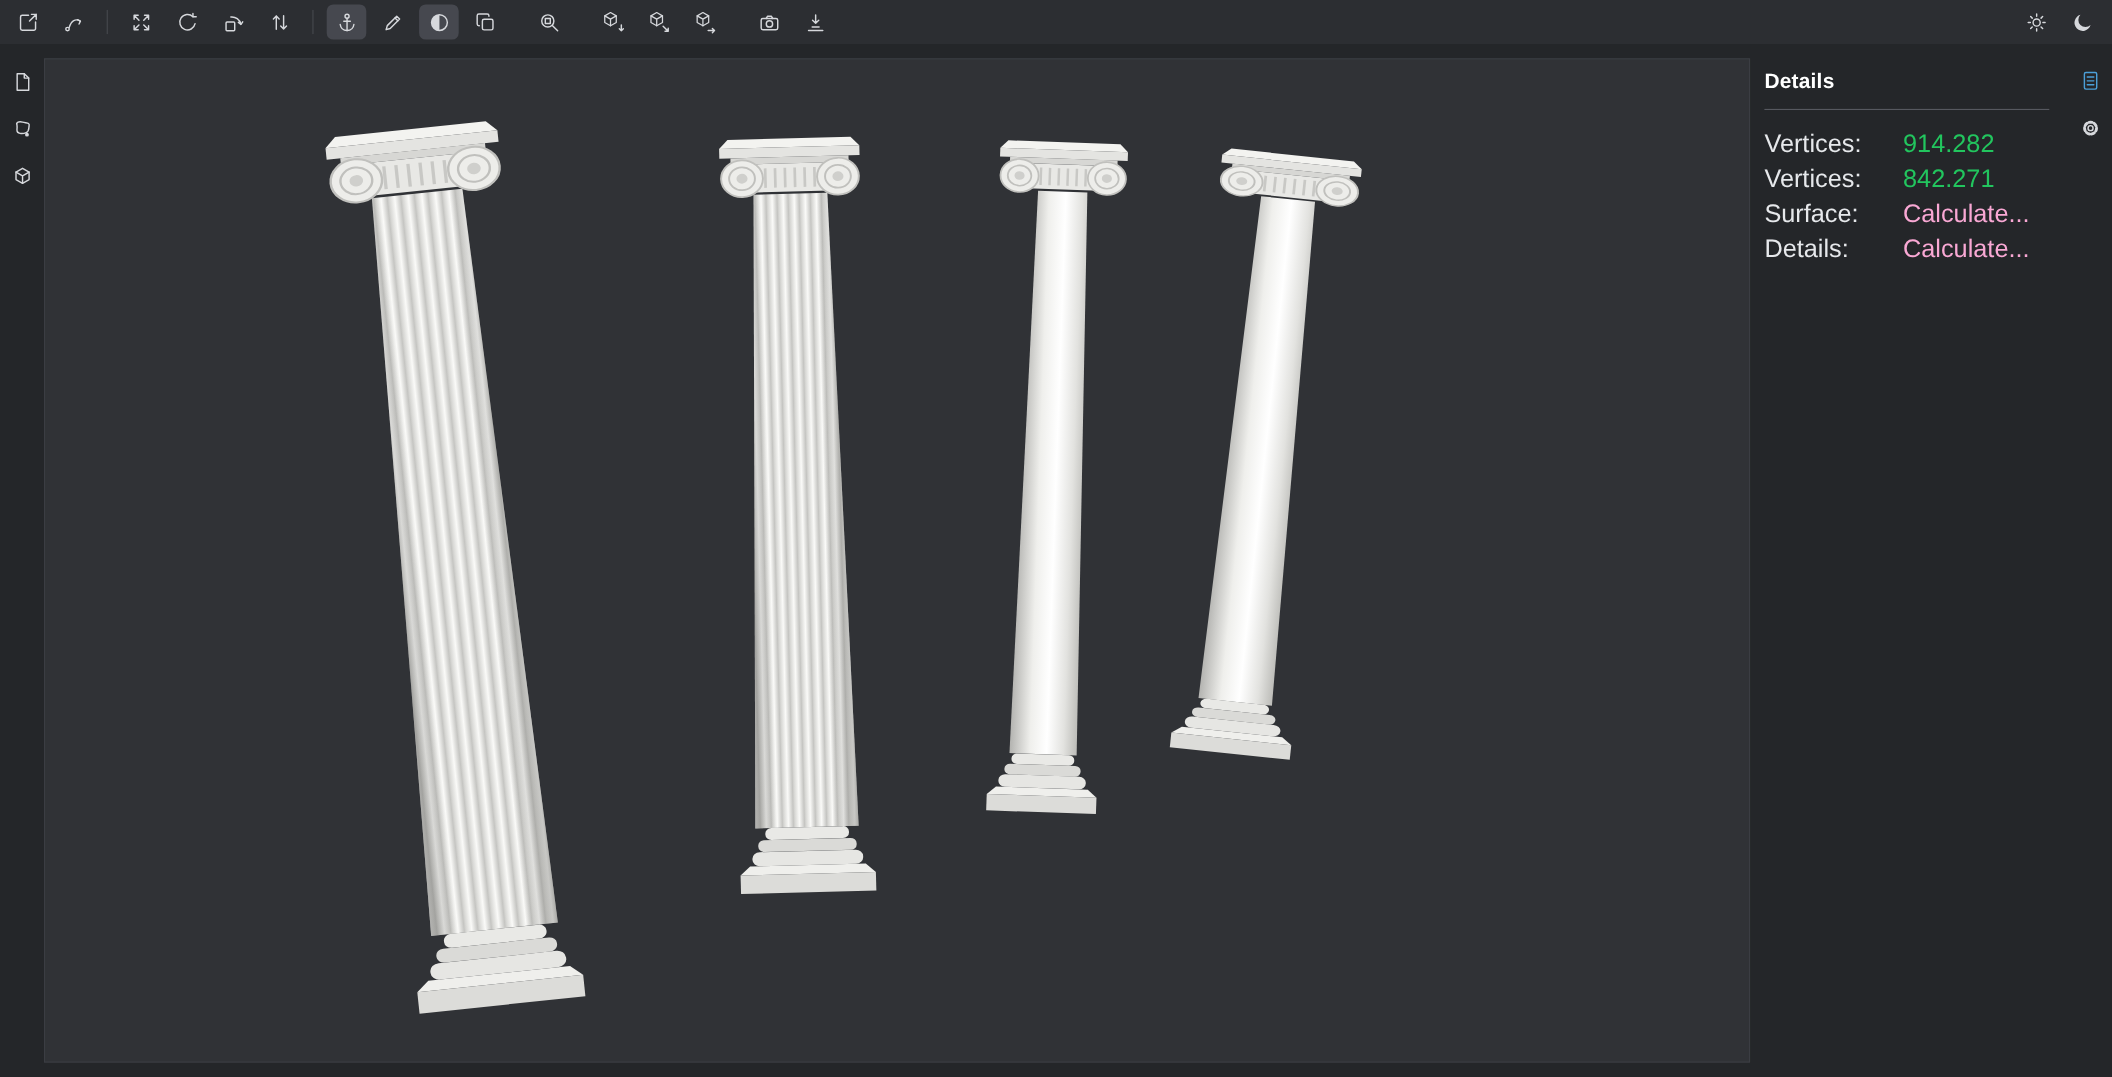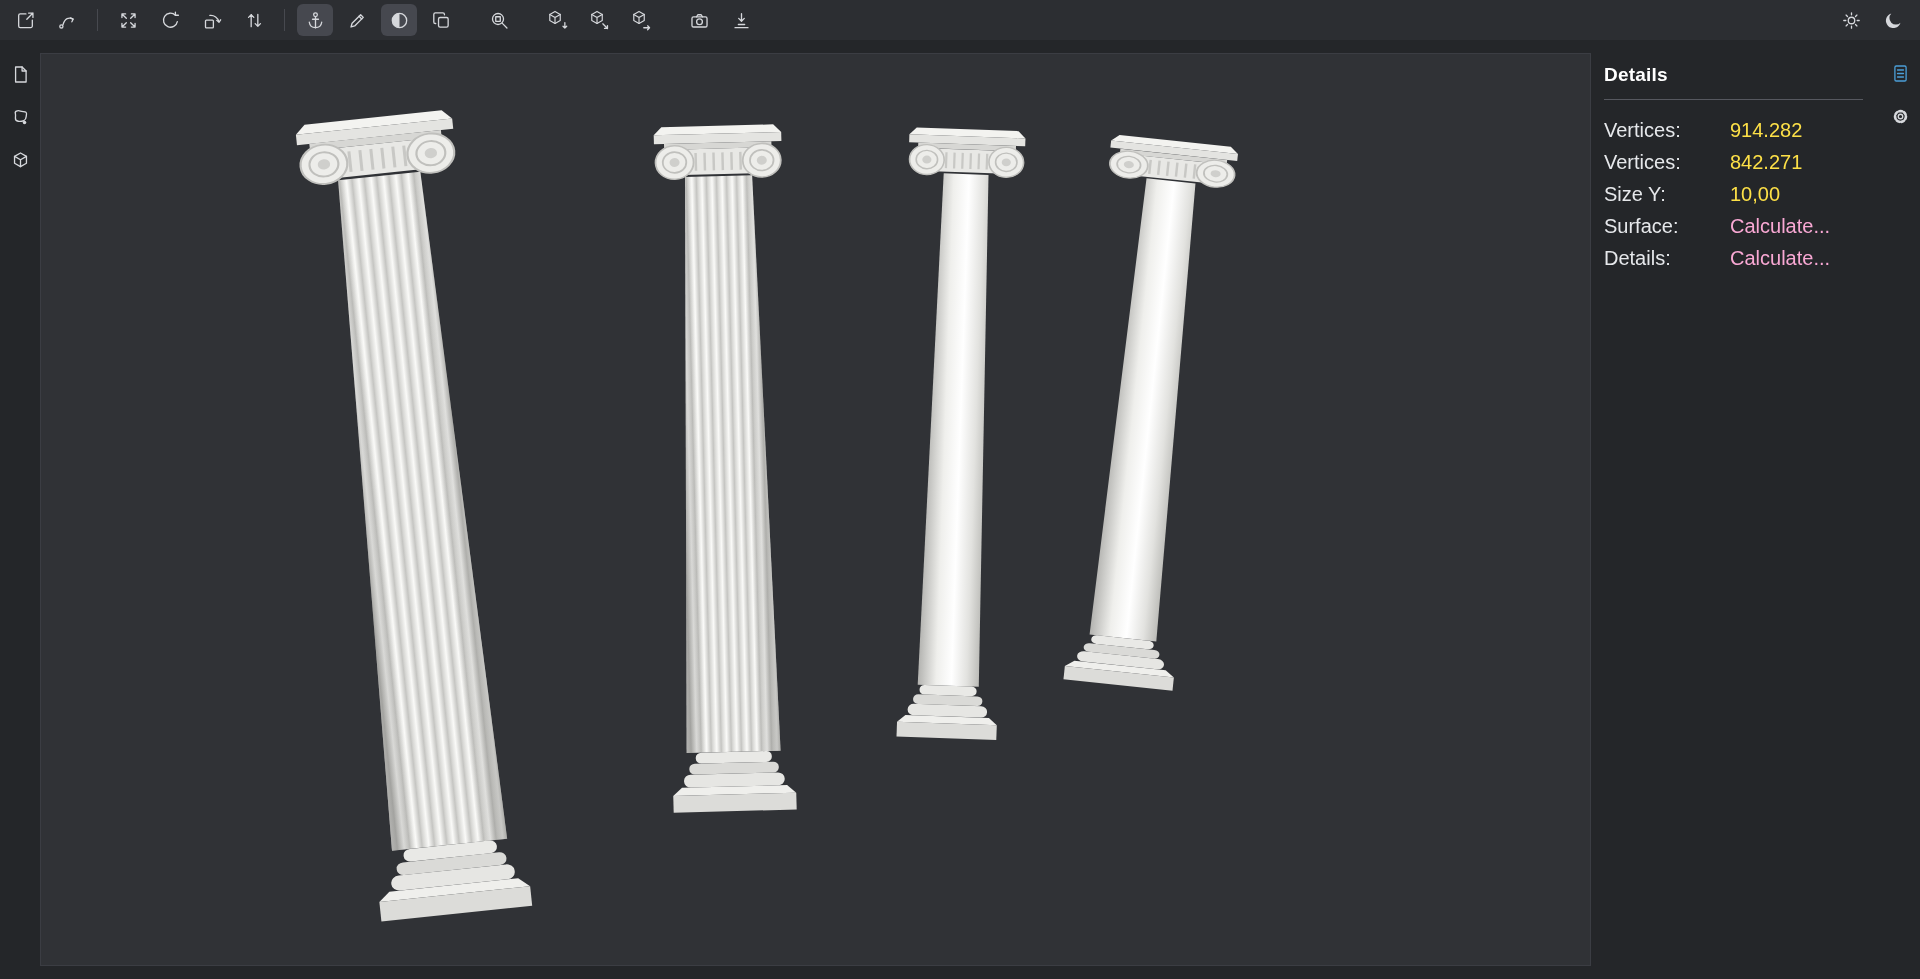--- a/index.html
+++ b/index.html
@@ -21,23 +21,23 @@
   .side-btn{width:30px;height:30px;border-radius:6px;display:flex;align-items:center;justify-content:center;cursor:pointer}
 
   
   .canvas{position:absolute;left:40px;top:53px;width:1551px;height:913px;background:#303236;border:1px solid #3b3d43}
   .canvas svg{width:100%;height:100%;display:block}
 
   
   .panel{position:absolute;left:1592px;top:40px;width:289px;padding:24px 18px 0 12px;color:#e9ebee}
   .panel-title{font-size:19px;font-weight:600;color:#ffffff;letter-spacing:.2px;padding-bottom:13px;border-bottom:1px solid #56585f}
   .rows{margin-top:14px}
-  .row{display:flex;height:32px;align-items:center;font-size:20px}
+  .row{display:flex;height:32px;align-items:center;font-size:23px}
   .row .lbl{width:126px;color:#e6e8eb;flex:0 0 auto}
-  .row .val{color:#fde047}
+  .row .val{color:#22c55e}
   .row .val.link{color:#f9a8d4;cursor:pointer}
 
   
   .strip{position:absolute;left:1881px;top:40px;width:39px;height:939px;display:flex;flex-direction:column;align-items:center;padding-top:18px;gap:13px}
 </style>
 </head>
 <body>
 
 <div id="stage">
 
@@ -296,24 +296,20 @@
     <div class="rows">
       <div class="row">
         <span class="lbl">Vertices:</span>
         <span class="val">914.282</span>
       </div>
       <div class="row">
         <span class="lbl">Vertices:</span>
         <span class="val">842.271</span>
       </div>
       <div class="row">
-        <span class="lbl">Size Y:</span>
-        <span class="val">10,00</span>
-      </div>
-      <div class="row">
         <span class="lbl">Surface:</span>
         <span class="val link">Calculate...</span>
       </div>
       <div class="row">
         <span class="lbl">Details:</span>
         <span class="val link">Calculate...</span>
       </div>
     </div>
   </div>
 

